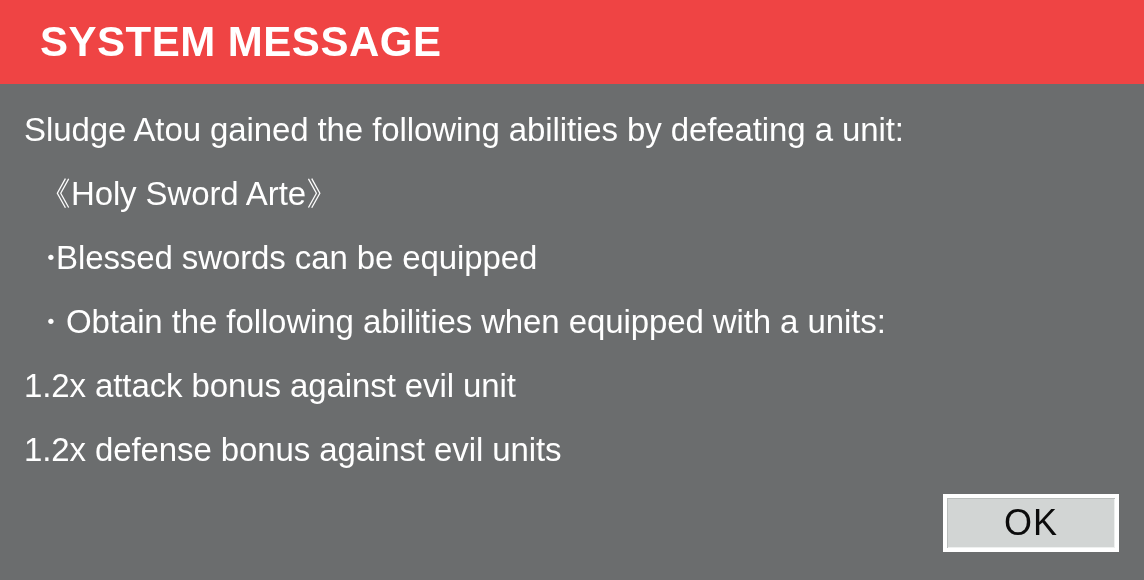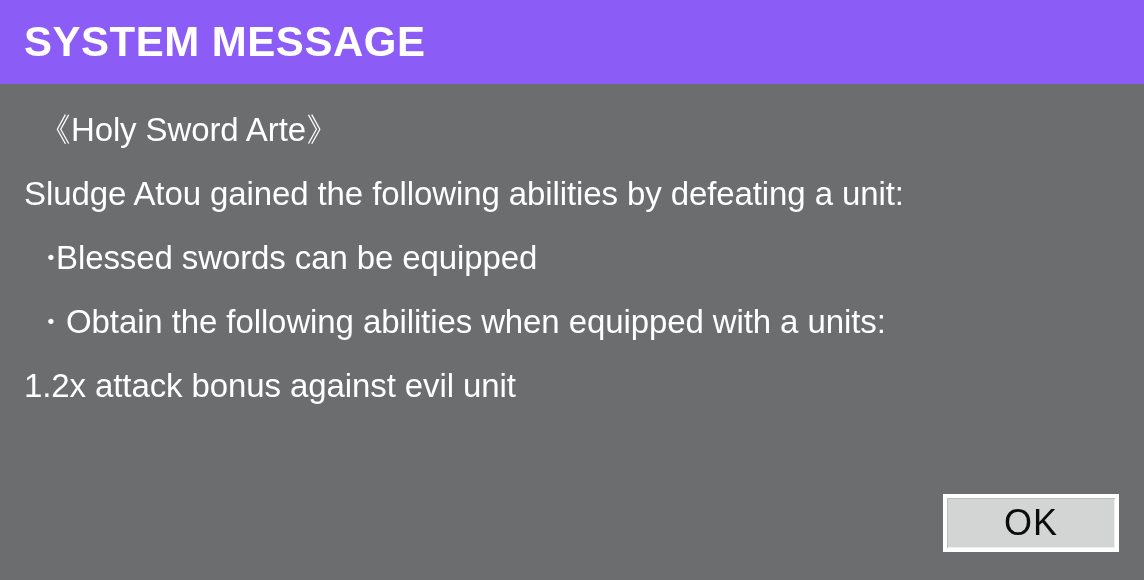--- a/index.html
+++ b/index.html
@@ -23,24 +23,24 @@
     background: #6b6d6e;
     box-sizing: border-box;
     display: flex;
     flex-direction: column;
   }
 
   
   .dialog-header {
     height: 84px;
     min-height: 84px;
-    background: #8b5cf6;
+    background: #ef4444;
     display: flex;
     align-items: center;
-    padding: 0 24px;
+    padding: 0 40px;
     box-sizing: border-box;
   }
   .dialog-title {
     color: #ffffff;
     font-size: 42px;
     font-weight: bold;
     letter-spacing: 0.5px;
     line-height: 1;
     white-space: nowrap;
   }
@@ -116,36 +116,37 @@
 <body>
 
 <div class="dialog">
 
   <div class="dialog-header">
     <div class="dialog-title">SYSTEM MESSAGE</div>
   </div>
 
   <div class="dialog-body">
 
+    <div class="msg-line">Sludge Atou gained the following abilities by defeating a unit:</div>
+
     <div class="msg-line indent-title">《Holy Sword Arte》</div>
-
-    <div class="msg-line">Sludge Atou gained the following abilities by defeating a unit:</div>
 
     <div class="msg-line bullet">
       <span class="bullet-dot">・</span>
       <span class="bullet-text">Blessed swords can be equipped</span>
     </div>
 
     <div class="msg-line bullet">
       <span class="bullet-dot">・</span>
       <span class="bullet-text extra-gap">Obtain the following abilities when equipped with a units:</span>
     </div>
 
     <div class="msg-line">1.2x attack bonus against evil unit</div>
 
+    <div class="msg-line">1.2x defense bonus against evil units</div>
 
     <div class="button-row">
       <button class="ok-button">
         <span class="ok-button-label">OK</span>
       </button>
     </div>
 
   </div>
 </div>
 

